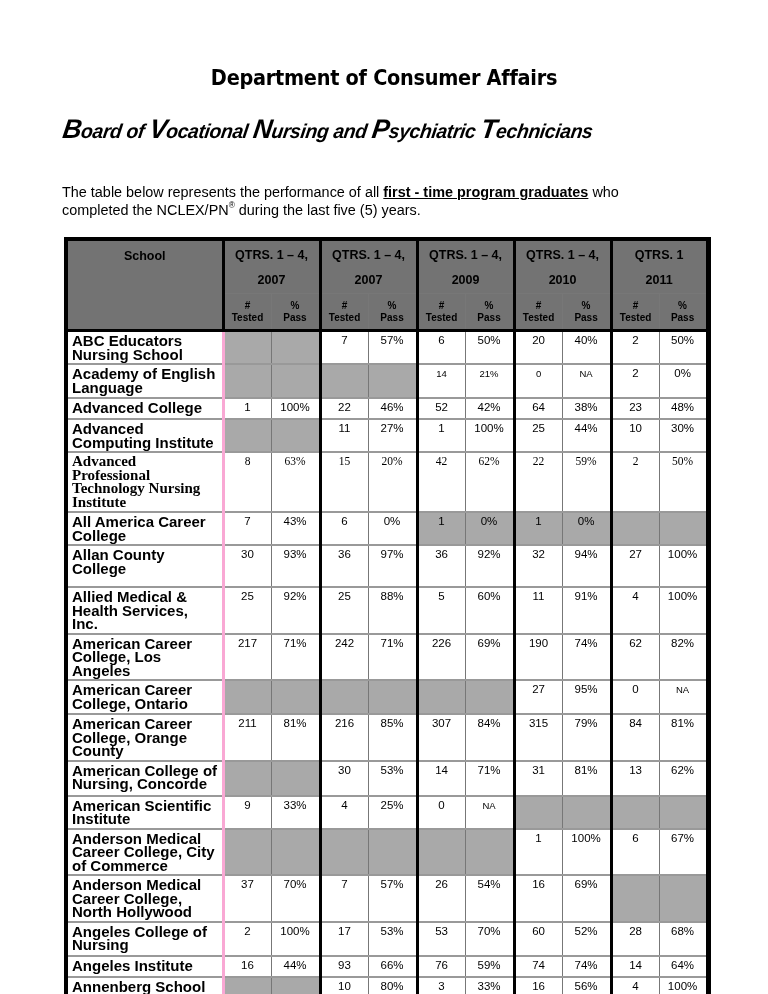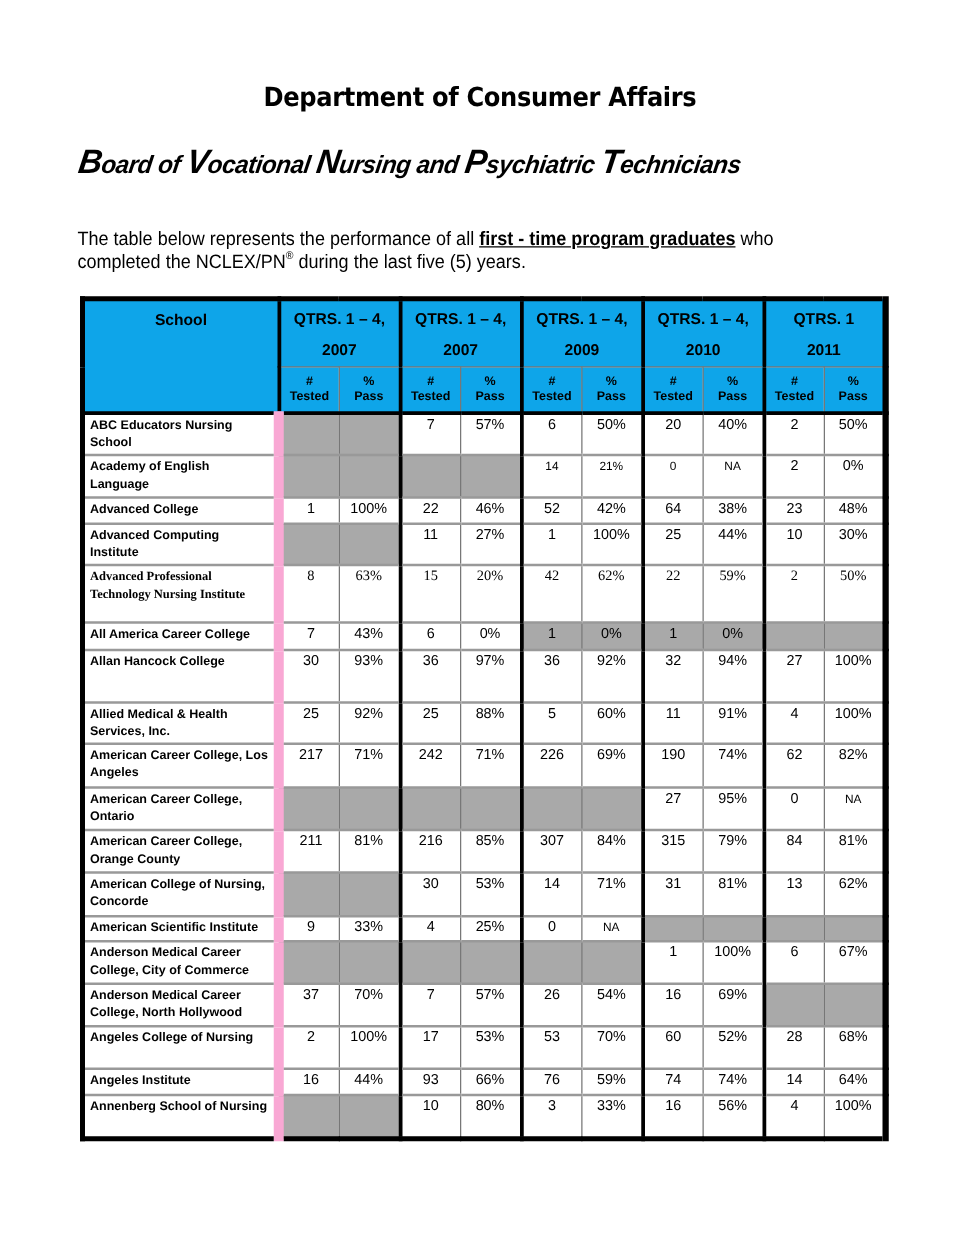--- a/index.html
+++ b/index.html
@@ -10,27 +10,27 @@
   .intro { position:absolute; left:62px; top:183px; width:640px; font-size:15.5px; line-height:18px; transform:scaleX(0.93); transform-origin:left; white-space:nowrap; }
   .intro .em { font-weight:bold; text-decoration:underline; }
   .intro sup { font-size:9px; vertical-align:7px; line-height:0; }
 
   .tbl-wrap { position:absolute; left:64px; top:237px; width:645px; }
   table { border-collapse:collapse; table-layout:fixed; width:645px; border:4px solid #000; border-right-width:5px; }
   col.c-school { width:157px; }
   col.c-n { width:48px; }
   col.c-p { width:49px; }
   td, th { border:1px solid #777; padding:0; vertical-align:top; font-size:11px; }
-  th { background:#0ea5e9; font-weight:bold; }
+  th { background:#737373; font-weight:bold; }
   th.school-h { font-size:12.5px; padding-top:8px; text-align:center; border-right:3px solid #000; border-bottom:3px solid #000; }
   th.year-h { font-size:12.5px; text-align:center; height:50px; border-left:3px solid #000; border-right:3px solid #000; line-height:25px; padding-top:2px; box-sizing:border-box; }
   th.sub-h { font-size:10px; text-align:center; height:37px; line-height:12px; padding-top:6px; box-sizing:border-box; border-bottom:3px solid #000; }
   th.sub-h.first { border-left:3px solid #000; }
   th.sub-h.last { border-right:3px solid #000; }
-  td.school { font-weight:bold; font-size:10px; line-height:13.5px; padding:2px 4px 2px 4px; border-right:8px solid #f9a8d4; }
+  td.school { font-weight:bold; font-size:15px; line-height:13.5px; padding:2px 4px 2px 4px; border-right:3px solid #f9a8d4; }
   td.v { text-align:center; font-size:11.5px; padding-top:2px; background:#fff; }
   td.v.small { font-size:9.5px; padding-top:3px; }
   td.v.gray { background:#a9a9a9; }
   td.v.gstart { border-left:3px solid #000; }
   td.v.gend { border-right:3px solid #000; }
   tr.data td { border-top:2px solid #999; }
 </style>
 </head>
 <body>
 
@@ -200,21 +200,21 @@
           <td class="v gstart">6</td>
           <td class="v gend">0%</td>
           <td class="v gray gstart">1</td>
           <td class="v gray gend">0%</td>
           <td class="v gray gstart">1</td>
           <td class="v gray gend">0%</td>
           <td class="v gray gstart"></td>
           <td class="v gray gend"></td>
         </tr>
         <tr class="data" style="height: 42px;">
-          <td class="school">Allan Hancock College</td>
+          <td class="school">Allan County College</td>
           <td class="v gstart">30</td>
           <td class="v gend">93%</td>
           <td class="v gstart">36</td>
           <td class="v gend">97%</td>
           <td class="v gstart">36</td>
           <td class="v gend">92%</td>
           <td class="v gstart">32</td>
           <td class="v gend">94%</td>
           <td class="v gstart">27</td>
           <td class="v gend">100%</td>

